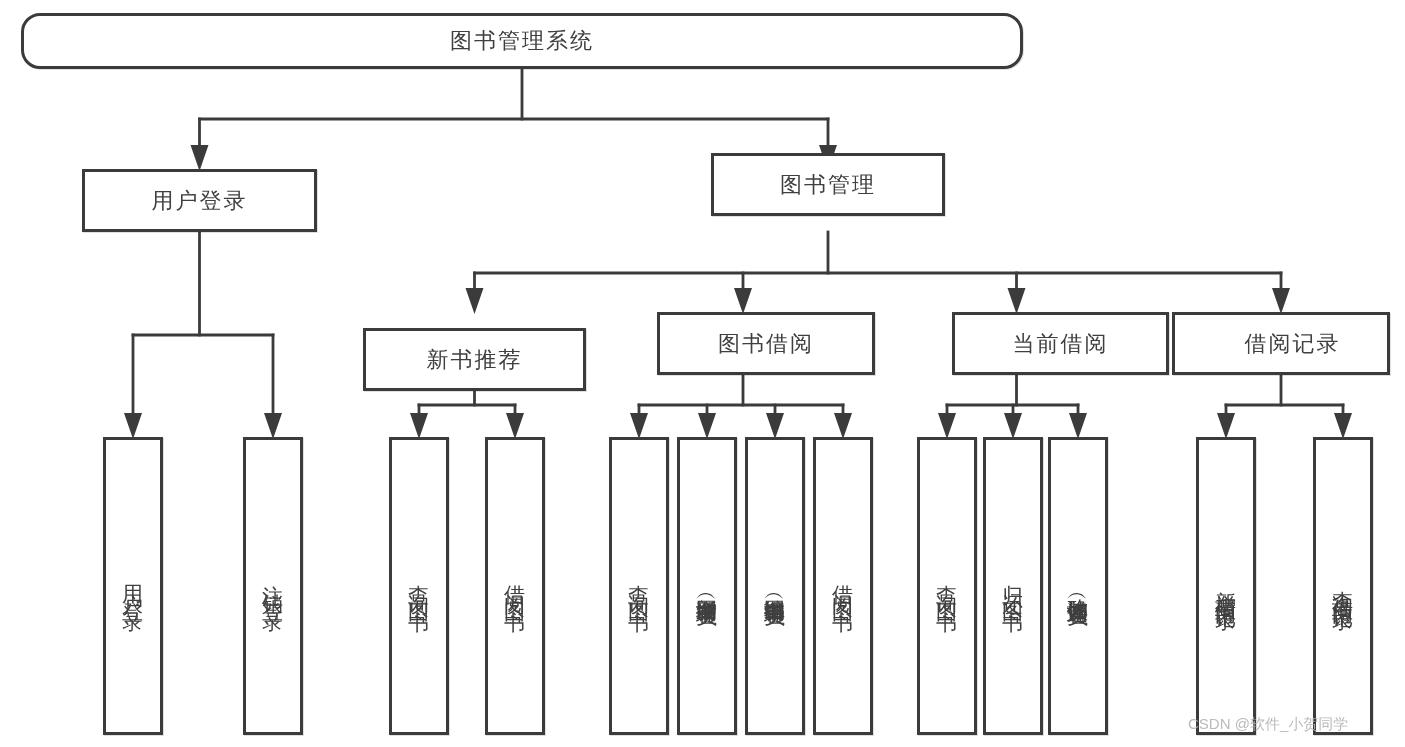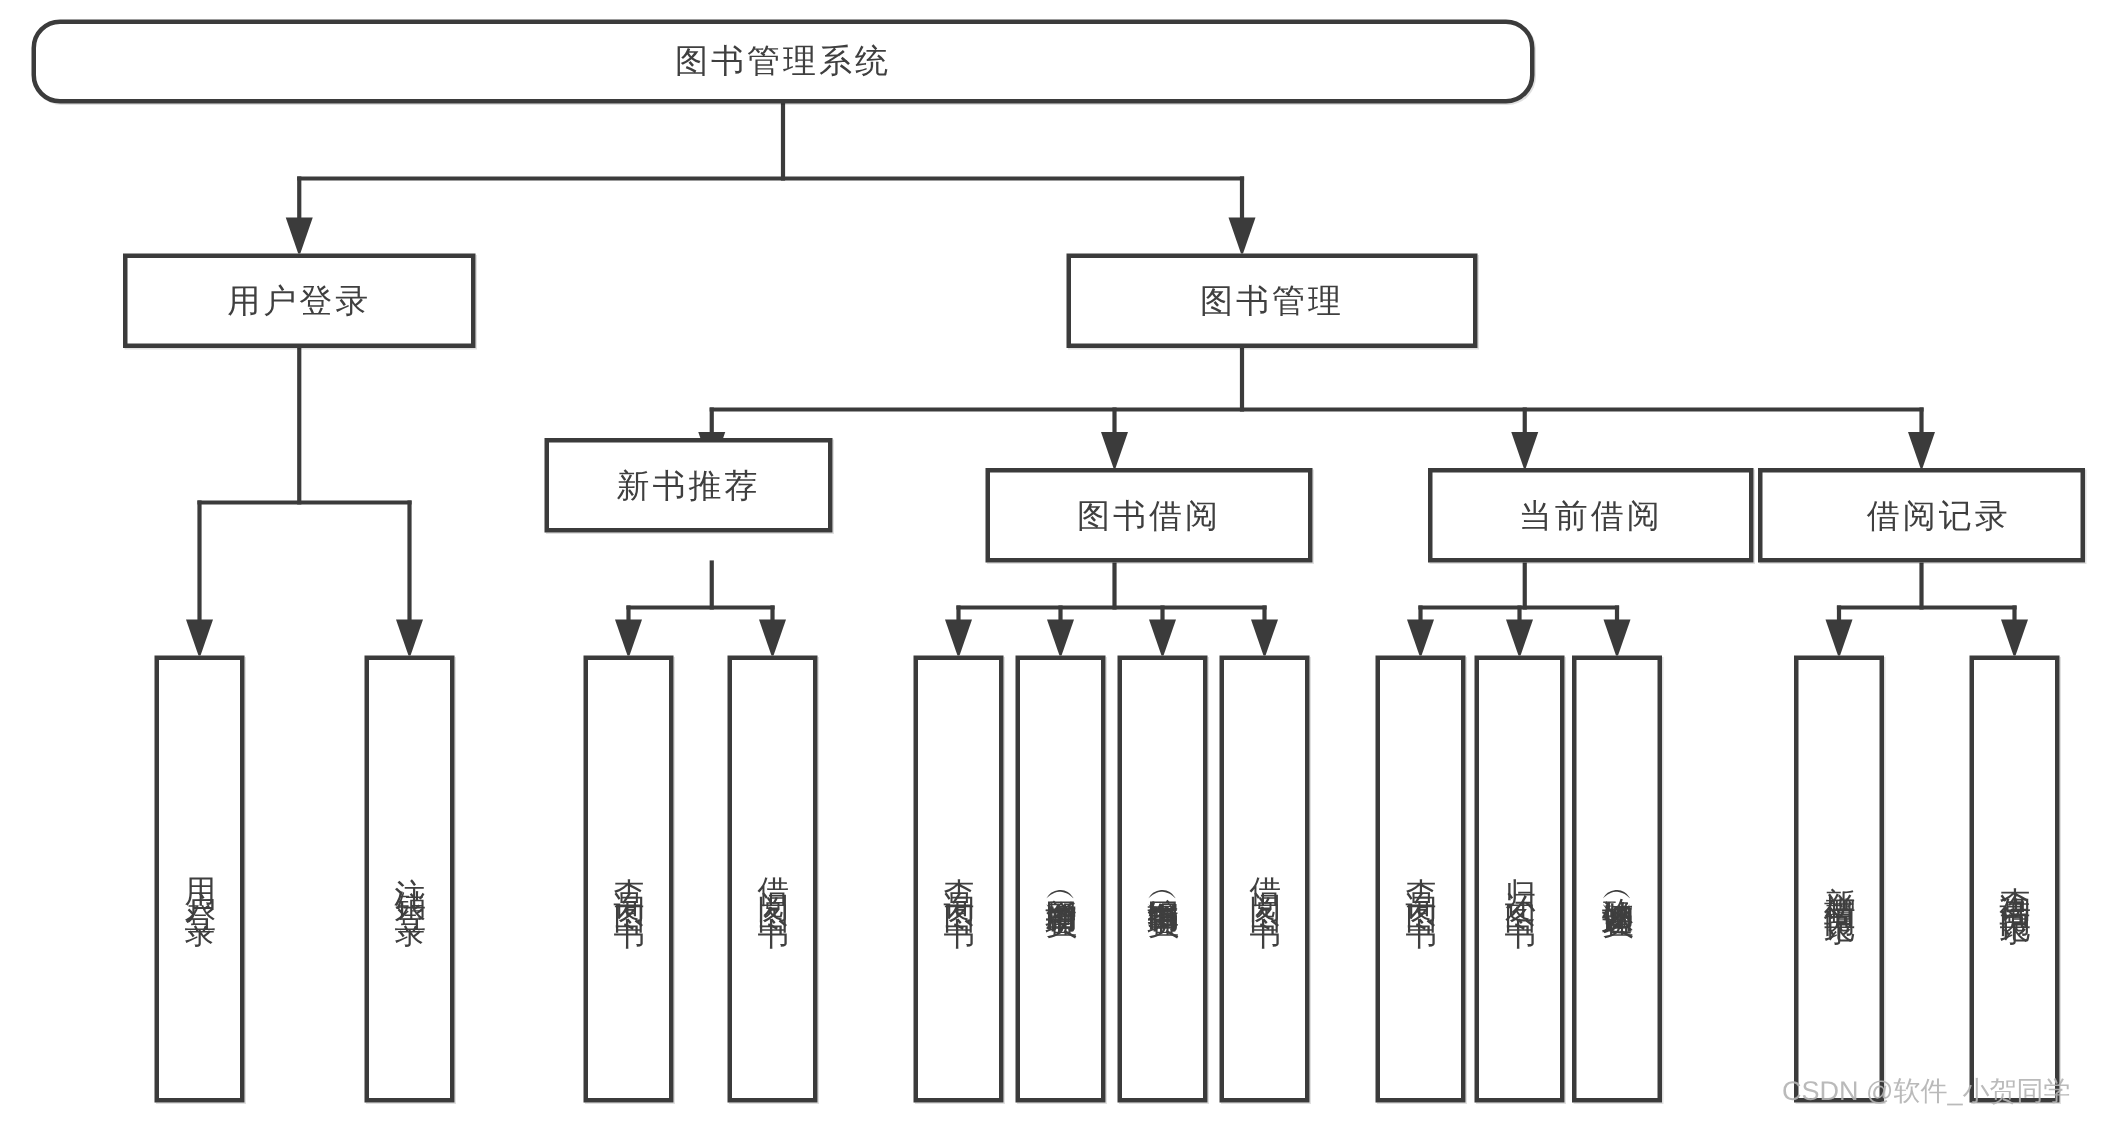--- a/index.html
+++ b/index.html
@@ -37,21 +37,21 @@
     font-size: 21px;
     letter-spacing: 9px;
     line-height: 1;
   }
   .watermark {
     position: absolute;
     left: 1188px;
     top: 715px;
     width: 212px;
     color: var(--wm, #b3b3b3);
-    font-size: 18px;
+    font-size: 15px;
     white-space: nowrap;
     z-index: 5;
     opacity: 0.9;
   }
 </style>
 </head>
 <body>
 
 <div class="canvas">
 
@@ -110,25 +110,25 @@
       <path d="M 1334 413 L 1352 413 L 1343 439 Z" fill="#3b3b3b"></path>
     </svg>
 
   <div class="node" style="left: 21px; top: 13px; width: 1002px; height: 56px; border-radius: 19px;">
     <span class="lbl">图书管理系统</span>
   </div>
 
   <div class="node" style="left: 82px; top: 169px; width: 235px; height: 63px;">
     <span class="lbl">用户登录</span>
   </div>
-  <div class="node" style="left: 711px; top: 169px; width: 274px; height: 63px; justify-content: center;">
+  <div class="node" style="left: 711px; top: 153px; width: 234px; height: 63px; justify-content: center;">
     <span class="lbl">图书管理</span>
   </div>
 
-  <div class="node" style="left: 363px; top: 292px; width: 192px; height: 63px; text-align: center;">
+  <div class="node" style="left: 363px; top: 328px; width: 223px; height: 63px; text-align: center;">
     <span class="lbl">新书推荐</span>
   </div>
   <div class="node" style="left: 634px; top: 312px; width: 218px; height: 63px; margin-left: 23px;">
     <span class="lbl">图书借阅</span>
   </div>
   <div class="node" style="left: 908px; top: 312px; width: 217px; height: 63px; margin-left: 44px;">
     <span class="lbl">当前借阅</span>
   </div>
   <div class="node" style="left: 1172px; top: 312px; width: 218px; height: 63px; padding-left: 23px;">
     <span class="lbl">借阅记录</span>

